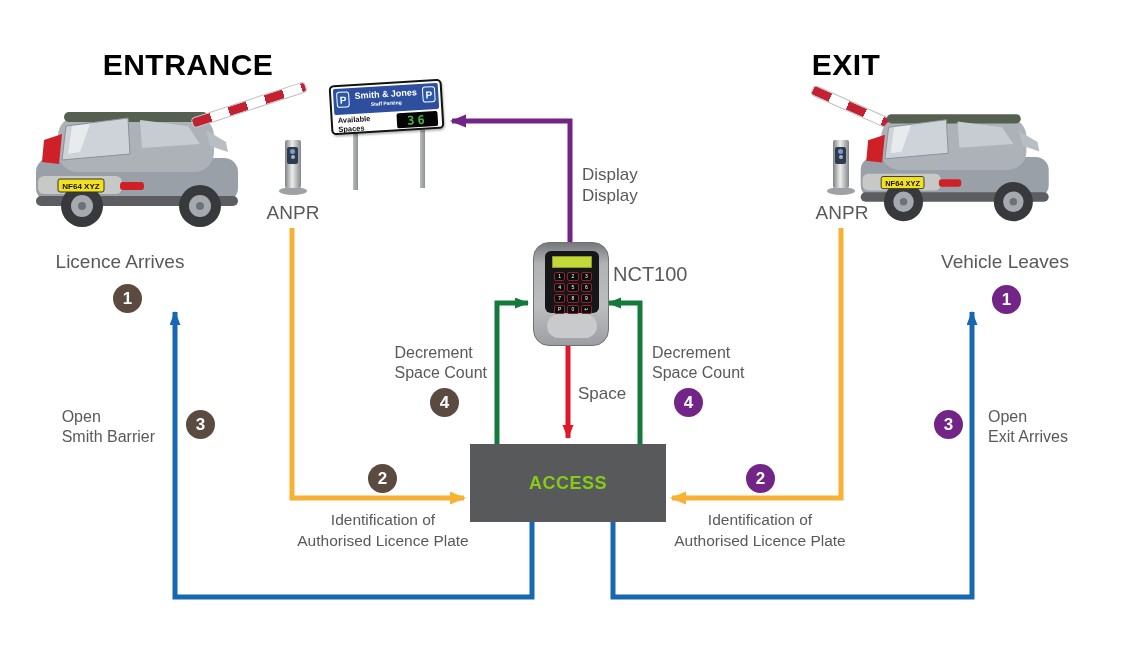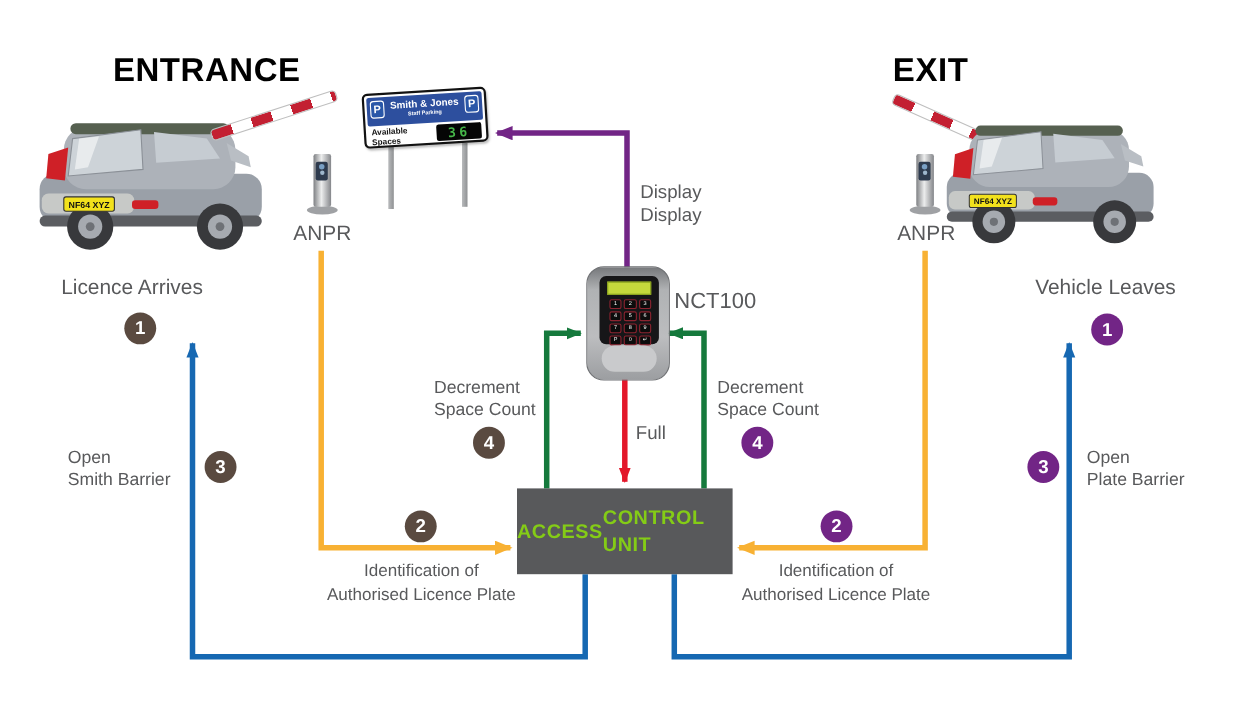--- a/index.html
+++ b/index.html
@@ -192,51 +192,50 @@
         <div class="nct-key">P</div>
         <div class="nct-key">0</div>
         <div class="nct-key">↵</div>
       </div>
     </div>
     <div class="nct-oval"></div>
   </div>
 
   <div class="acu">
     <div>ACCESS</div>
-    <div>CONTROL UNIT</div>
   </div>
 
   <div class="lbl big ctr" style="left:120px;top:251px;">Licence Arrives</div>
   <div class="lbl big ctr" style="left:1005px;top:251px;">Vehicle Leaves</div>
   <div class="lbl big ctr" style="left:293px;top:202px;">ANPR</div>
   <div class="lbl big ctr" style="left:842px;top:202px;">ANPR</div>
   <div class="lbl" style="left:613px;top:263px;font-size:20px;">NCT100</div>
 
   <div class="lbl mid" style="left:582px;top:164px;">
     <div>Display</div>
     <div>Display</div>
   </div>
-  <div class="lbl mid" style="left:578px;top:383px;">Full</div>
+  <div class="lbl mid" style="left:578px;top:383px;">Space</div>
 
   <div class="lbl sm rt" style="right:653px;top:343px;">
     <div>Decrement</div>
     <div>Space Count</div>
   </div>
   <div class="lbl sm" style="left:652px;top:343px;">
     <div>Decrement</div>
     <div>Space Count</div>
   </div>
 
   <div class="lbl sm rt" style="right:985px;top:407px;">
     <div>Open</div>
     <div>Smith Barrier</div>
   </div>
   <div class="lbl sm" style="left:988px;top:407px;">
     <div>Open</div>
-    <div>Plate Barrier</div>
+    <div>Exit Arrives</div>
   </div>
 
   <div class="lbl tiny ctr" style="left:383px;top:509px;">
     <div>Identification of</div>
     <div>Authorised Licence Plate</div>
   </div>
   <div class="lbl tiny ctr" style="left:760px;top:509px;">
     <div>Identification of</div>
     <div>Authorised Licence Plate</div>
   </div>

